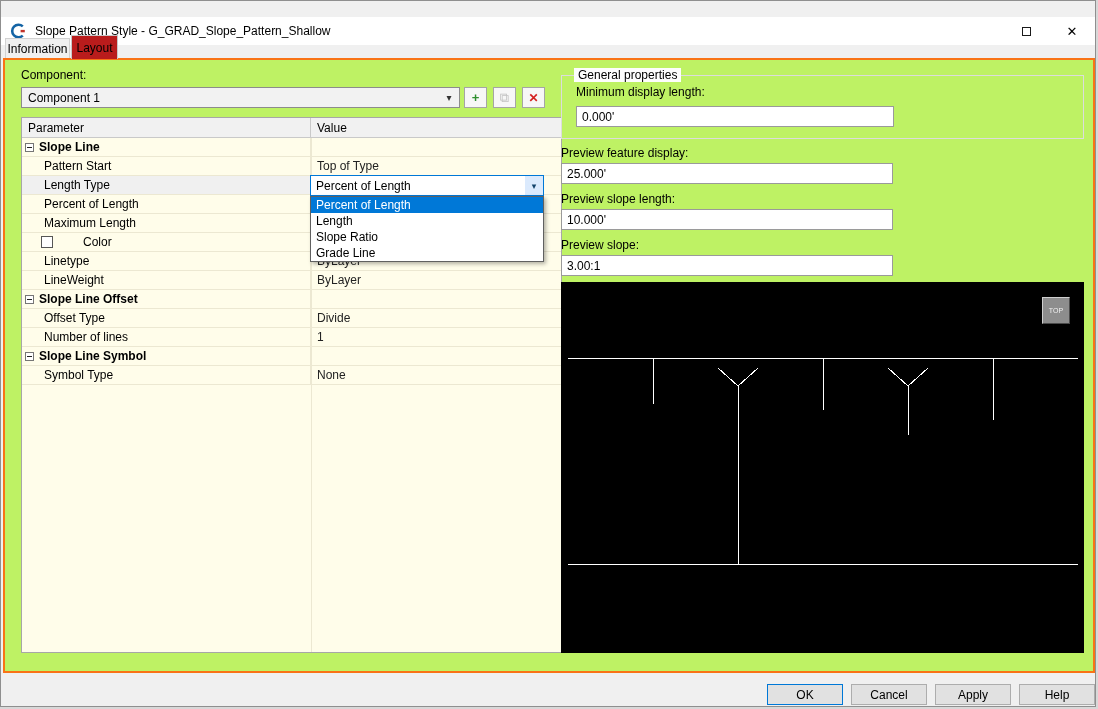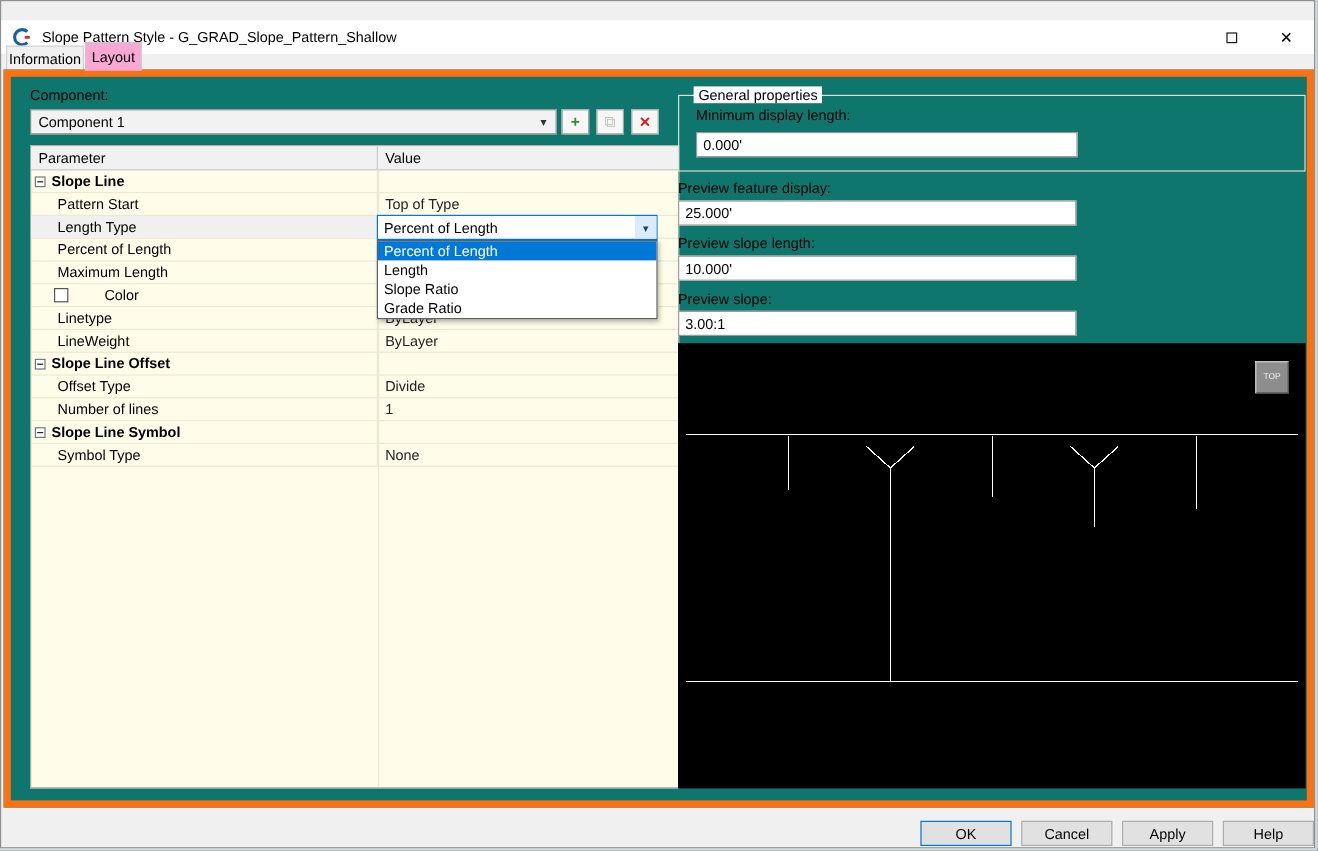--- a/index.html
+++ b/index.html
@@ -13,23 +13,23 @@
   .titlebar{position:absolute;left:0;top:16px;width:100%;height:28px;background:#fff;display:flex;align-items:center;}
   .app-icon{margin-left:9px;width:16px;height:16px;flex:none;}
   .title-text{margin-left:9px;white-space:nowrap;}
   .win-controls{margin-left:auto;display:flex;height:100%;}
   .win-btn{width:46px;height:100%;display:flex;align-items:center;justify-content:center;cursor:pointer;}
   .max-glyph{width:9px;height:9px;border:1px solid #1a1a1a;display:block;}
   .close-glyph{font-size:13px;line-height:13px;}
   
   .tab{position:absolute;display:flex;align-items:center;justify-content:center;cursor:pointer;}
   .tab-info{left:4px;top:37px;width:65px;height:20px;background:#f0f0f0;border:1px solid #d2d2d2;border-bottom:none;}
-  .tab-layout{left:70px;top:34px;width:47px;height:24px;background:#f9a8d4;border:1px solid #c8c8c8;border-bottom:none;z-index:3;}
-  
-  .page{position:absolute;left:2px;top:57px;width:1092px;height:615px;background:#0f766e;border:6px solid #f97316;z-index:1;}
+  .tab-layout{left:70px;top:34px;width:47px;height:24px;background:#b91c1c;border:1px solid #c8c8c8;border-bottom:none;z-index:3;}
+  
+  .page{position:absolute;left:2px;top:57px;width:1092px;height:615px;background:#bef264;border:2px solid #f97316;z-index:1;}
   .lbl{position:absolute;white-space:nowrap;}
   
   .combo{position:absolute;left:16px;top:27px;width:439px;height:21px;background:#f2f2f2;border:1px solid #8c8c8c;display:flex;align-items:center;cursor:pointer;}
   .combo-text{padding-left:6px;}
   .combo-arrow{margin-left:auto;width:20px;text-align:center;color:#333;font-size:10px;}
   .tool-btn{position:absolute;top:27px;width:23px;height:21px;background:#f7f7f7;border:1px solid #a5a5a5;display:flex;align-items:center;justify-content:center;font-size:13px;cursor:pointer;}
   .tb-add{left:459px;color:#2f8f2f;font-weight:bold;}
   .tb-copy{left:488px;color:#c3c3c3;}
   .tb-del{left:517px;color:#d42020;font-weight:bold;font-size:12px;}
   
@@ -208,21 +208,21 @@
     </div>
 
     <div class="editor">
       <span class="editor-text">Percent of Length</span>
       <span class="editor-arrow">▾</span>
     </div>
     <div class="dlist">
       <div class="ditem selected">Percent of Length</div>
       <div class="ditem">Length</div>
       <div class="ditem">Slope Ratio</div>
-      <div class="ditem">Grade Ratio</div>
+      <div class="ditem">Grade Line</div>
     </div>
 
     <div class="groupbox">
       <span class="gb-title">General properties</span>
       <span class="gb-label">Minimum display length:</span>
       <input class="tinput" style="left: 14px; top: 30px; width: 318px;" type="text" value="0.000'">
     </div>
 
     <span class="lbl" style="left:556px;top:86px;">Preview feature display:</span>
     <input class="tinput" style="left: 556px; top: 103px; width: 332px;" type="text" value="25.000'">

